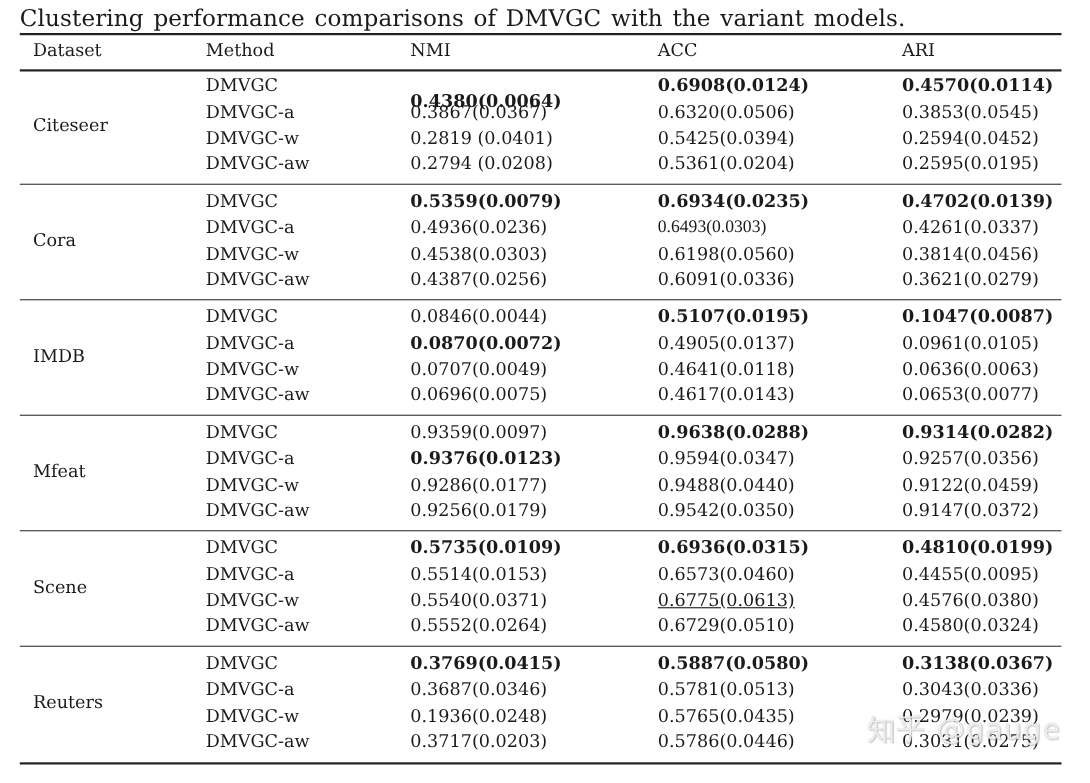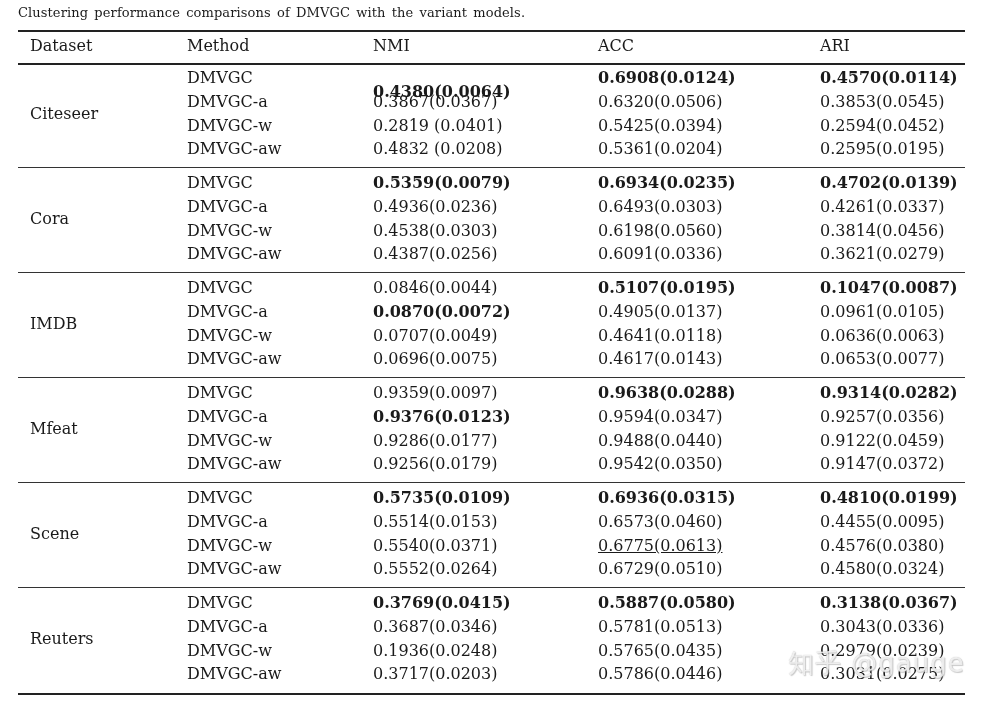--- a/index.html
+++ b/index.html
@@ -12,21 +12,21 @@
     height: 712px;
     position: relative;
     overflow: hidden;
     font-family: "DejaVu Serif", "Liberation Serif", serif;
     color: #1a1a1a;
   }
   .caption {
     position: absolute;
     left: 18px;
     top: 5px;
-    font-size: 13px;
+    font-size: 21px;
     letter-spacing: 0.1px;
     word-spacing: 2px;
     white-space: nowrap;
   }
   .rule {
     position: absolute;
     left: 18px;
     width: 947px;
     background: #222;
   }
@@ -76,32 +76,32 @@
     <div class="cell bold" style="left: 820px; top: 68px;">0.4570(0.0114)</div>
     <div class="cell" style="left: 187px; top: 91.8px;">DMVGC-a</div>
     <div class="cell" style="left: 373px; top: 91.8px;">0.3867(0.0367)</div>
     <div class="cell" style="left: 598px; top: 91.8px;">0.6320(0.0506)</div>
     <div class="cell" style="left: 820px; top: 91.8px;">0.3853(0.0545)</div>
     <div class="cell" style="left: 187px; top: 115.6px;">DMVGC-w</div>
     <div class="cell" style="left: 373px; top: 115.6px;">0.2819 (0.0401)</div>
     <div class="cell" style="left: 598px; top: 115.6px;">0.5425(0.0394)</div>
     <div class="cell" style="left: 820px; top: 115.6px;">0.2594(0.0452)</div>
     <div class="cell" style="left: 187px; top: 139.4px;">DMVGC-aw</div>
-    <div class="cell" style="left: 373px; top: 139.4px;">0.4832 (0.0208)</div>
+    <div class="cell" style="left: 373px; top: 139.4px;">0.2794 (0.0208)</div>
     <div class="cell" style="left: 598px; top: 139.4px;">0.5361(0.0204)</div>
     <div class="cell" style="left: 820px; top: 139.4px;">0.2595(0.0195)</div>
     <div class="rule mid" style="top: 167px;"></div>
     <div class="cell" style="left: 30px; top: 208.7px;">Cora</div>
     <div class="cell" style="left: 187px; top: 173px;">DMVGC</div>
     <div class="cell bold" style="left: 373px; top: 173px;">0.5359(0.0079)</div>
     <div class="cell bold" style="left: 598px; top: 173px;">0.6934(0.0235)</div>
     <div class="cell bold" style="left: 820px; top: 173px;">0.4702(0.0139)</div>
     <div class="cell" style="left: 187px; top: 196.8px;">DMVGC-a</div>
     <div class="cell" style="left: 373px; top: 196.8px;">0.4936(0.0236)</div>
-    <div class="cell" style="left: 598px; top: 196.8px;">0.6493(0.0303)</div>
+    <div class="cell" style="left: 598px; top: 196.8px; font-family: Liberation Serif, serif;">0.6493(0.0303)</div>
     <div class="cell" style="left: 820px; top: 196.8px;">0.4261(0.0337)</div>
     <div class="cell" style="left: 187px; top: 220.6px;">DMVGC-w</div>
     <div class="cell" style="left: 373px; top: 220.6px;">0.4538(0.0303)</div>
     <div class="cell" style="left: 598px; top: 220.6px;">0.6198(0.0560)</div>
     <div class="cell" style="left: 820px; top: 220.6px;">0.3814(0.0456)</div>
     <div class="cell" style="left: 187px; top: 244.4px;">DMVGC-aw</div>
     <div class="cell" style="left: 373px; top: 244.4px;">0.4387(0.0256)</div>
     <div class="cell" style="left: 598px; top: 244.4px;">0.6091(0.0336)</div>
     <div class="cell" style="left: 820px; top: 244.4px;">0.3621(0.0279)</div>
     <div class="rule mid" style="top: 272px;"></div>

